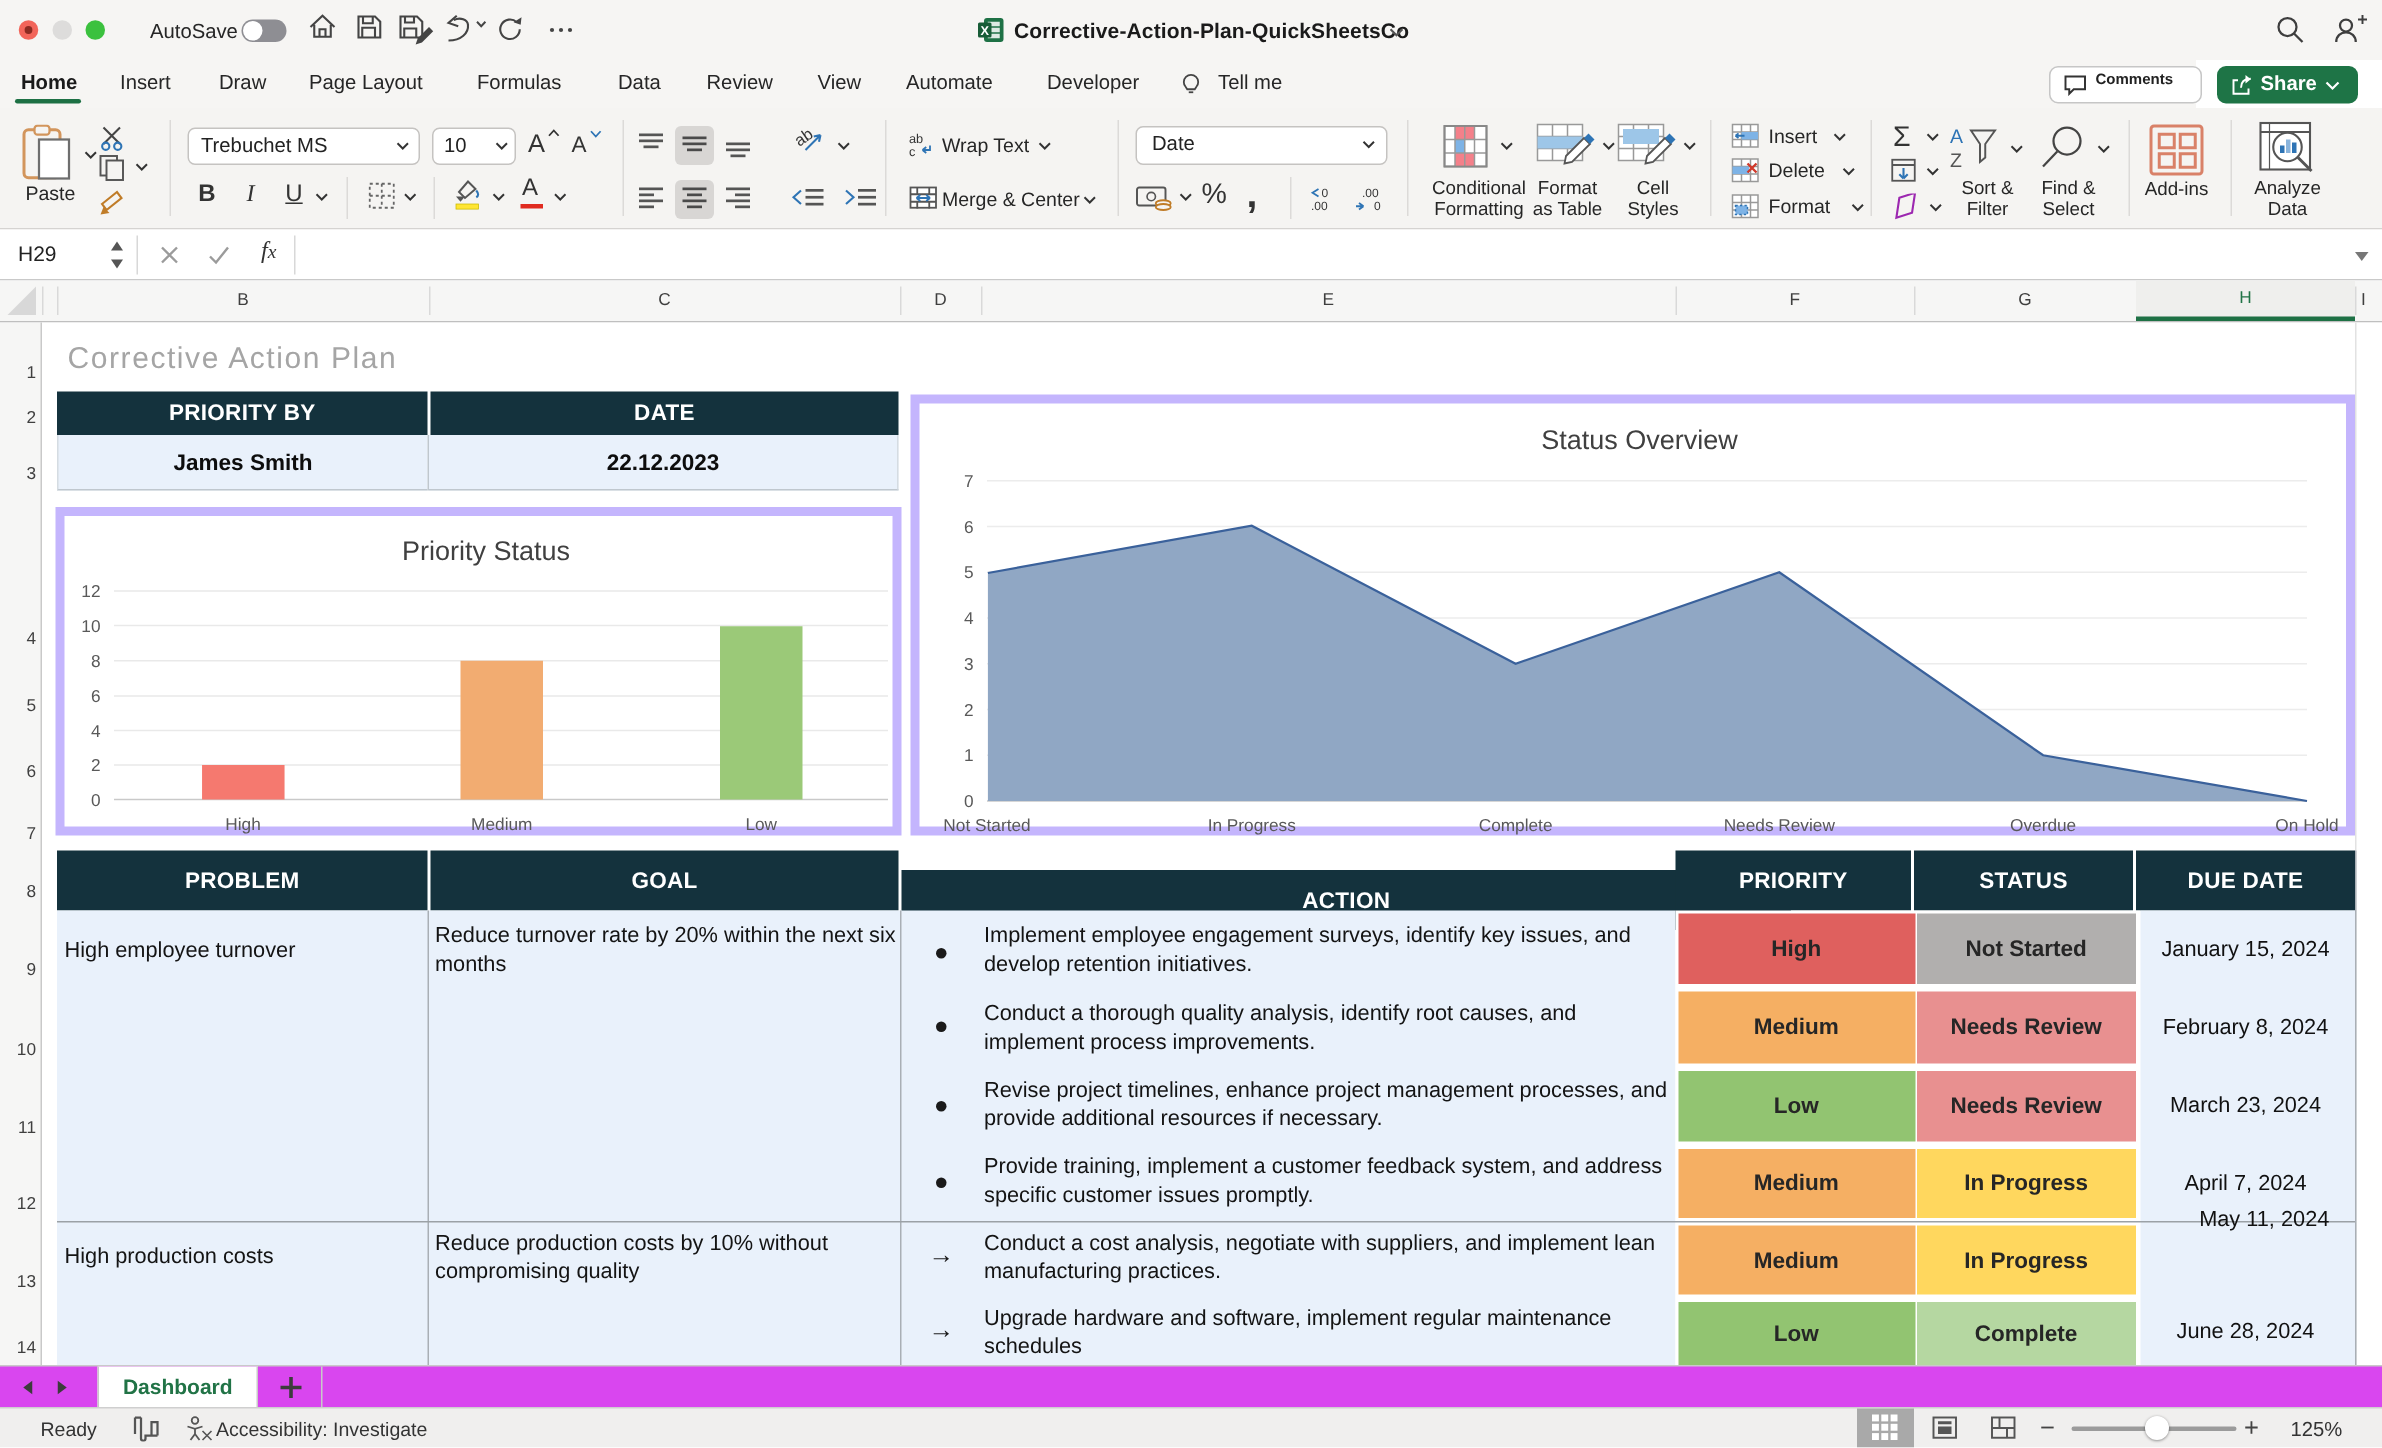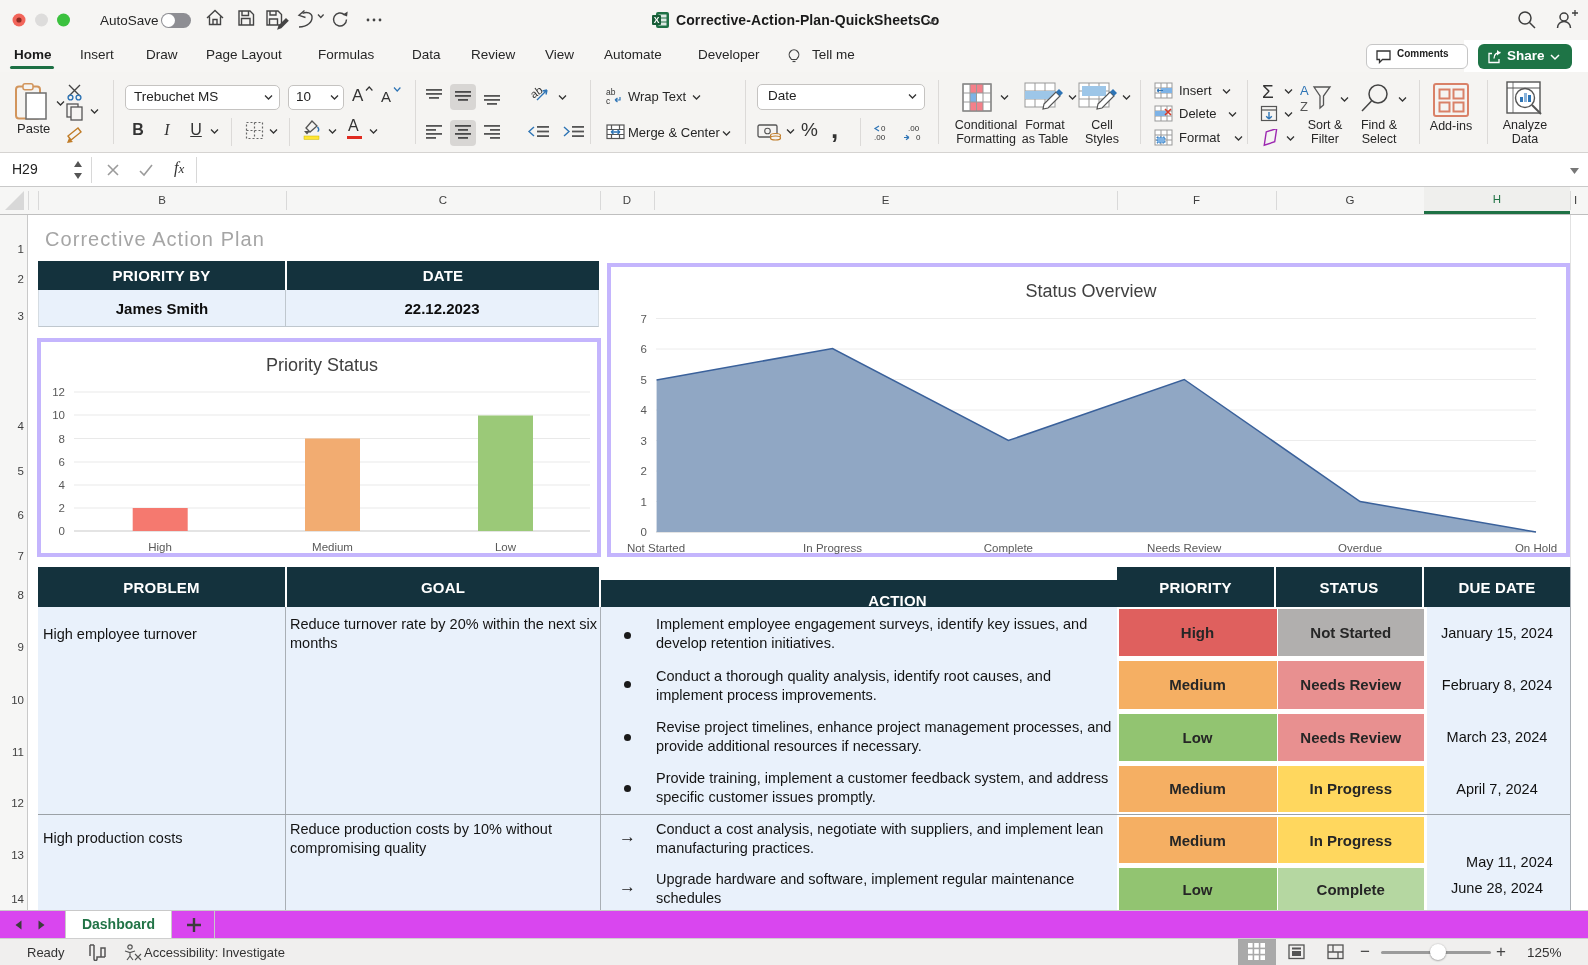--- a/index.html
+++ b/index.html
@@ -21,21 +21,21 @@
   .rowno { position:absolute; left:0; width:24px; text-align:right; font-size:11.5px; color:#3F3F3F; }
   .vline { position:absolute; width:1px; background:#D9D9D9; }
   .rdiv { position:absolute; top:8px; height:64px; width:1px; background:#DCDAD8; }
   .rlbl { position:absolute; font-size:13px; color:#262626; white-space:nowrap; }
   .rlbl2 { position:absolute; font-size:12.5px; color:#262626; text-align:center; line-height:13.5px; white-space:nowrap; }
   
   .sheettitle { position:absolute; left:45px; top:228px; font-size:20px; color:#A5A5A5; letter-spacing:1.05px; }
   .cell-dark { position:absolute; background:#14323D; color:#fff; font-weight:bold; font-size:15px; display:flex; align-items:center; justify-content:center; letter-spacing:0.2px; }
   .cell-blue { position:absolute; background:#E9F1FB; }
   .ctr { display:flex; align-items:center; justify-content:center; }
-  .chartbox { position:absolute; background:#fff; border:4px solid #c4b5fd; }
+  .chartbox { position:absolute; background:#fff; border:6px solid #c4b5fd; }
   .pstat { position:absolute; font-weight:bold; font-size:15px; color:#262626; display:flex; align-items:center; justify-content:center; }
   .duedate { position:absolute; font-size:14.5px; color:#111; display:flex; align-items:center; justify-content:center; }
   .atext { position:absolute; font-size:14.5px; color:#141414; line-height:18.5px; }
 </style>
 </head>
 <body>
 <div class="app">
   <div class="abs titlebar" id="titlebar">
     <svg width="80" height="40" style="position:absolute;left:0;top:0">
       <circle cx="19" cy="20" r="6.5" fill="#F2655A"></circle>
@@ -599,21 +599,21 @@
   <div class="pstat" style="left:1277.5px;top:660.7px;width:146.5px;height:48.3px;background:#E89090;">Needs Review</div>
   <div class="pstat" style="left:1277.5px;top:714px;width:146.5px;height:46.5px;background:#E89090;">Needs Review</div>
   <div class="pstat" style="left:1277.5px;top:765.6px;width:146.5px;height:46.4px;background:#FFD75E;">In Progress</div>
   <div class="pstat" style="left:1277.5px;top:817.2px;width:146.5px;height:46px;background:#FFD75E;">In Progress</div>
   <div class="pstat" style="left:1277.5px;top:868.4px;width:146.5px;height:41.6px;background:#B5D7A1;">Complete</div>
 
   <div class="duedate" style="left:1424px;top:607px;width:146px;height:51px;">January 15, 2024</div>
   <div class="duedate" style="left:1424px;top:658px;width:146px;height:53.5px;">February 8, 2024</div>
   <div class="duedate" style="left:1424px;top:711.5px;width:146px;height:51.5px;">March 23, 2024</div>
   <div class="duedate" style="left:1424px;top:763px;width:146px;height:51.5px;">April 7, 2024</div>
-  <div class="duedate" style="left:1424px;top:836px;width:146px;height:51px;padding-left:25px;">May 11, 2024</div>
+  <div class="duedate" style="left:1424px;top:787px;width:146px;height:51px;padding-left:25px;">May 11, 2024</div>
   <div class="duedate" style="left:1424px;top:865.7px;width:146px;height:44.3px;">June 28, 2024</div>
   <div class="abs tabbar" id="tabbar">
     <svg width="60" height="28" viewBox="0 0 60 28" style="position:absolute;left:0;top:0" fill="#3C3C3C">
       <path d="M21.5 9.5 L15.5 14 L21.5 18.5 Z"></path>
         <path d="M38.5 9.5 L44.5 14 L38.5 18.5 Z"></path>
     </svg>
     <div style="position:absolute;left:65px;top:0;width:107px;height:27px;background:#fff;border-left:1px solid #C9C9C9;border-right:1px solid #C9C9C9;text-align:center;line-height:27px;font-size:14px;font-weight:bold;color:#217346;">Dashboard</div>
     <svg width="16" height="16" style="position:absolute;left:186px;top:6px" stroke="#3C3C3C" stroke-width="2.4" fill="none">
         <path d="M8 1 V15 M1 8 H15"></path>
       </svg>

